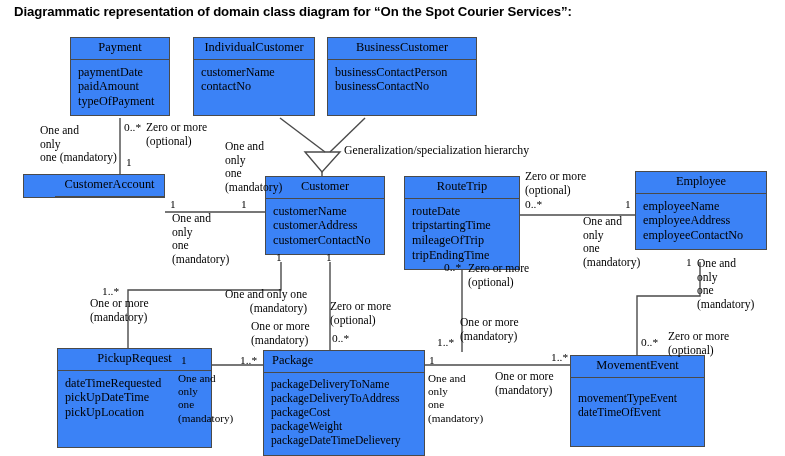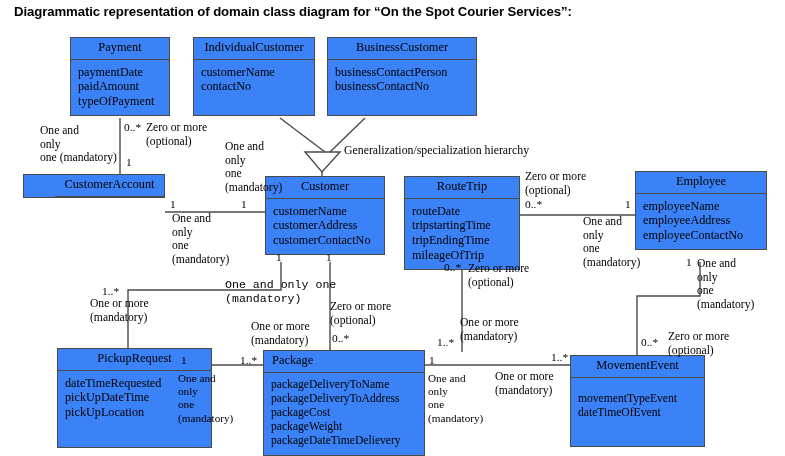--- a/index.html
+++ b/index.html
@@ -164,22 +164,22 @@
       <div>customerAddress</div>
       <div>customerContactNo</div>
     </div>
   </div>
 
   <div class="uml-class" style="left:404px; top:176px; width:116px;">
     <div class="cls-name">RouteTrip</div>
     <div class="cls-attrs">
       <div>routeDate</div>
       <div>tripstartingTime</div>
+      <div>mileageOfTrip</div>
       <div>tripEndingTime</div>
-      <div>mileageOfTrip</div>
     </div>
   </div>
 
   <div class="uml-class" style="left:635px; top:171px; width:132px;">
     <div class="cls-name">Employee</div>
     <div class="cls-attrs">
       <div>employeeName</div>
       <div>employeeAddress</div>
       <div>employeeContactNo</div>
     </div>
@@ -236,21 +236,21 @@
 (optional)</div>
 
   <div class="note" style="left:583px; top:215px;">One and
 only
 one
 (mandatory)</div>
 
   <div class="note" style="left:468px; top:262px;">Zero or more
 (optional)</div>
 
-  <div class="note" style="left:225px; top:278px; text-align:left;font-family:Liberation Mono, monospace;">One and only one
+  <div class="note" style="left:225px; top:288px; text-align:right;">One and only one
 (mandatory)</div>
 
   <div class="note" style="left:330px; top:300px;">Zero or more
 (optional)</div>
 
   <div class="note" style="left:251px; top:320px;">One or more
 (mandatory)</div>
 
   <div class="note" style="left:460px; top:316px;">One or more
 (mandatory)</div>

